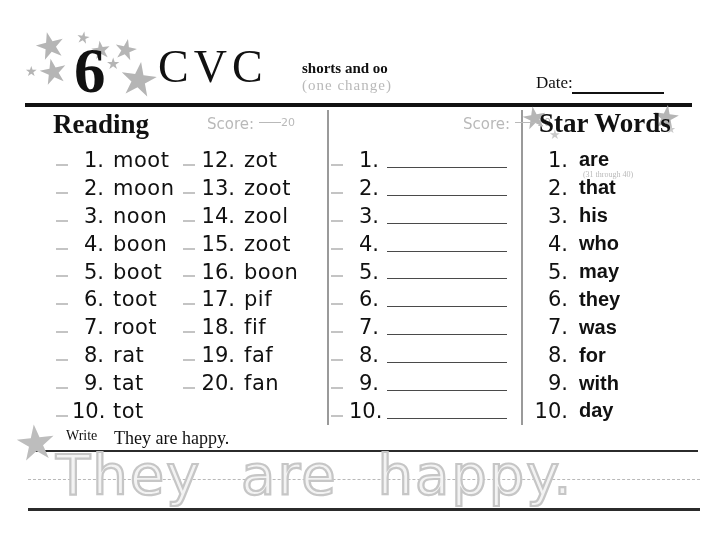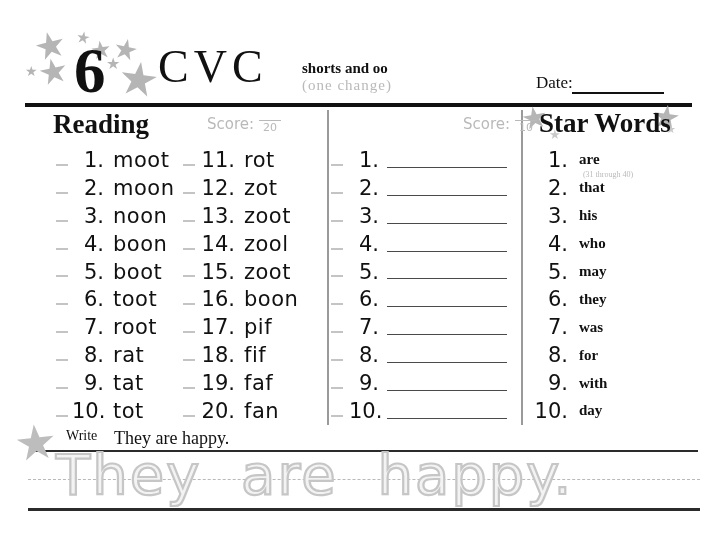--- a/index.html
+++ b/index.html
@@ -24,22 +24,22 @@
   .sub-bold{position:absolute;left:302px;top:60px;font-size:15px;font-weight:bold;}
   .sub-note{position:absolute;left:302px;top:77px;font-size:15px;color:#b9b9b9;
             letter-spacing:1px;}
   .date-wrap{position:absolute;left:536px;top:73px;font-size:17px;}
   .date-line{position:absolute;left:572px;top:92px;width:92px;height:2px;background:#111;}
   .top-rule{position:absolute;left:25px;top:103px;width:667px;height:4px;background:#111;}
 
   
   .sec-title{position:absolute;font-size:27px;font-weight:bold;z-index:2;line-height:1;}
   .score{position:absolute;font-family:"DejaVu Sans",sans-serif;font-size:15px;
-         color:#b9b9b9;display:flex;align-items:center;z-index:2;}
-  .frac{display:inline-flex;flex-direction:column;align-items:center;margin-left:5px;
+         color:#b9b9b9;display:flex;align-items:flex-start;z-index:2;}
+  .frac{display:inline-flex;flex-direction:row;align-items:center;margin-left:5px;
         transform:translateY(2px);}
   .frac-line{width:22px;height:0;border-top:1.6px solid #b9b9b9;margin-bottom:1px;}
   .frac-num{font-size:11px;line-height:1;}
   .sw-sub{position:absolute;left:575px;top:122px;width:66px;text-align:center;
           font-size:8px;color:#b9b9b9;z-index:2;margin-top:48px;}
   .sw-star{z-index:1;}
   .swl{left:521px;top:103px;font-size:30px;transform:rotate(-10deg);}
   .swl2{left:549px;top:128px;font-size:13px;color:#c9c9c9;}
   .swr{left:652px;top:101px;font-size:32px;transform:rotate(8deg);}
   .swr2{left:666px;top:124px;font-size:11px;color:#c9c9c9;}
@@ -58,22 +58,22 @@
   .reading-left{left:56px;width:115px;}
   .reading-right{left:183px;width:125px;}
   .reading-left .num{width:32px;margin-left:4px;}
   .reading-right .num{width:36px;margin-left:4px;}
   .spelling-col{left:331px;width:176px;}
   .spelling-col .num{width:30px;margin-left:6px;}
   .blank-line{flex:1;height:0;border-bottom:1.6px solid #4a4a4a;margin-left:8px;
               align-self:flex-end;margin-bottom:6px;}
   .star-col{left:528px;width:130px;}
   .star-col .num{width:40px;}
-  .star-word{margin-left:11px;font-family:Liberation Serif, serif;font-weight:bold;
-             font-size:15px;white-space:nowrap;}
+  .star-word{margin-left:11px;font-family:Liberation Sans, sans-serif;font-weight:bold;
+             font-size:20px;white-space:nowrap;}
 
   
   .bstar{left:14px;top:418px;font-size:48px;transform:rotate(-6deg);color:#bdbdbd;z-index:2;}
   .write-label{position:absolute;left:66px;top:428px;font-size:14px;}
   .write-sentence{position:absolute;left:114px;top:428px;font-size:18px;}
   .hw-line-top{position:absolute;left:34px;top:450px;width:664px;height:2px;background:#2b2b2b;}
   .hw-line-mid{position:absolute;left:28px;top:479px;width:672px;height:0;
                border-top:1.5px dashed #b9b9b9;}
   .hw-line-bot{position:absolute;left:28px;top:508px;width:672px;height:3px;background:#2b2b2b;}
   .trace{position:absolute;left:56px;top:447px;font-family:"DejaVu Sans",sans-serif;
@@ -186,25 +186,20 @@
 
       <div class="word-row">
         <span class="dash"></span>
         <span class="num">10.</span>
         <span class="word">tot</span>
       </div>
     </div>
 
   <div class="col reading-right">
 
-      <div class="word-row">
-        <span class="dash"></span>
-        <span class="num">11.</span>
-        <span class="word">rot</span>
-      </div>
 
       <div class="word-row">
         <span class="dash"></span>
         <span class="num">12.</span>
         <span class="word">zot</span>
       </div>
 
       <div class="word-row">
         <span class="dash"></span>
         <span class="num">13.</span>

